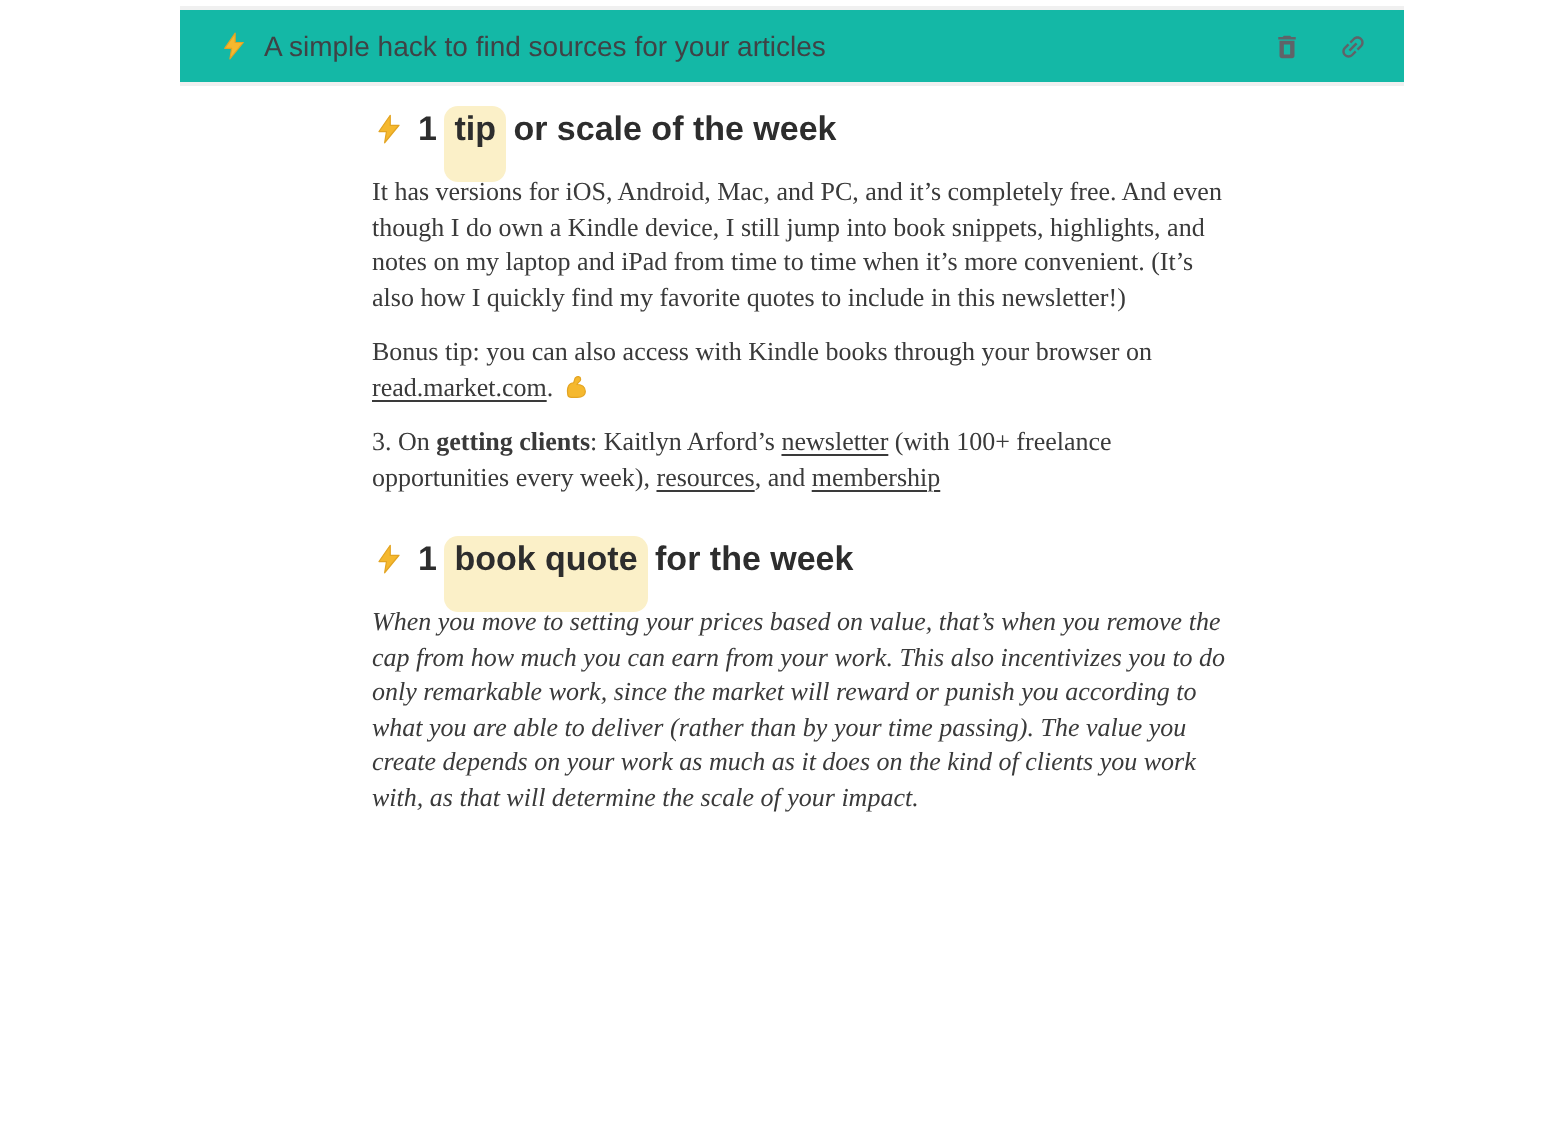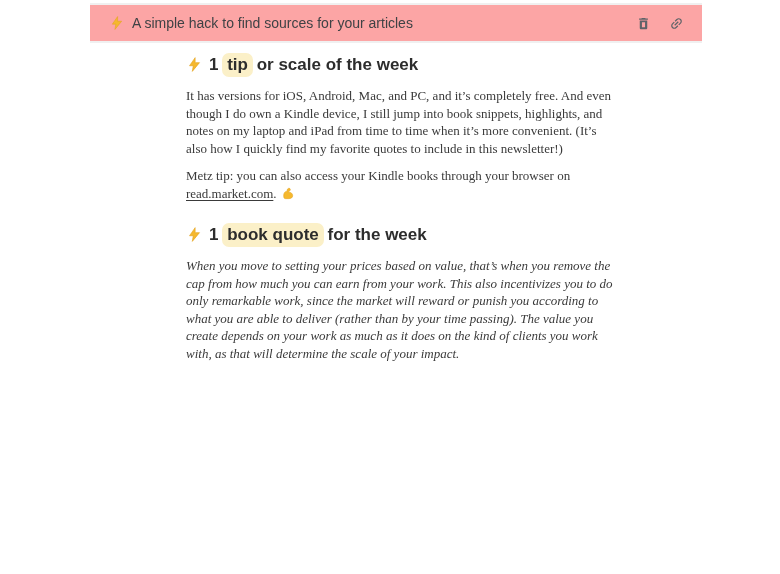--- a/index.html
+++ b/index.html
@@ -17,21 +17,21 @@
     width:780px;height:574px;overflow:hidden;background:#ffffff;
     font-family:"Liberation Sans", sans-serif;
   }
   .titlebar{
     margin:3px 78px 0 90px;
     height:40px;
     border-top:2px solid var(--border);
     border-bottom:2px solid var(--border);
     display:flex;align-items:center;
     padding:0 16px 0 20px;
-    background:#fca5a5;
+    background:#14b8a6;
   }
   .titlebar .title{
     font-size:14px;color:var(--title-text);
     margin-left:8px;flex:1 1 auto;
     white-space:nowrap;overflow:hidden;
   }
   .iconbtn{
     background:none;border:none;padding:2px;margin-left:14px;
     cursor:pointer;line-height:0;
   }
@@ -48,21 +48,21 @@
     font-family:"Liberation Sans", sans-serif;
     font-size:17px;line-height:24px;font-weight:700;
     color:var(--heading-text);
     margin:21px 0 10px 0;
   }
   .content section:first-child h2{margin-top:0;}
   .content h2 .icon{margin-right:7px;vertical-align:-2px;}
   .hl{
     background:var(--highlight);
     border-radius:7px;
-    padding:2px 5px 3px;
+    padding:2px 5px 17px;
     margin:0 -1px;
   }
   .content p{margin:0 0 10px 0;}
   .content p.italic{font-style:italic;margin-bottom:14px;}
   .content a{
     color:inherit;text-decoration:underline;text-underline-offset:2px;
   }
   .content .b{font-weight:700;}
   .content .icon{vertical-align:-3px;margin-left:1px;}
 </style>
@@ -89,25 +89,26 @@
             </g>
           </svg></span>
     </button>
   </div>
   <div class="content" id="content">
       <section>
         <h2><span class="icon"><svg width="15" height="15" viewBox="0 0 24 24">
               <polygon points="13,1 4,14 10,14 8.5,23 20,9 13,9" fill="var(--bolt)" stroke="#e3a422" stroke-width="1" stroke-linejoin="round"></polygon>
             </svg></span><span>1 </span><span class="hl">tip</span><span> or scale of the week</span></h2>
         <p><span>It has versions for iOS, Android, Mac, and PC, and it’s completely free. And even though I do own a Kindle device, I still jump into book snippets, highlights, and notes on my laptop and iPad from time to time when it’s more convenient. (It’s also how I quickly find my favorite quotes to include in this newsletter!)</span></p>
-        <p><span>Metz tip: you can also access your Kindle books through your browser on </span><a href="#">read.market.com</a><span>. </span><span class="icon"><svg width="14" height="14" viewBox="0 0 24 24">
+        <p><span>Bonus tip: you can also access with Kindle books through your browser on </span><a href="#">read.market.com</a><span>. </span><span class="icon"><svg width="14" height="14" viewBox="0 0 24 24">
               <path d="M5 18c-1.2-6.5 1-10.5 5-10.5l1.2-4C13 1.3 16 2.2 16 4.4c0 2-2.2 2.6-3.2 4.6 4.2-.2 7.2 2 7.2 6 0 3.2-2.8 5-7 5H8c-2 0-2.7-.7-3-2z" fill="var(--bolt)" stroke="#e3a422" stroke-width="1" stroke-linejoin="round"></path>
             </svg></span></p>
       </section>
       <section>
+        <p><span>3. On </span><span class="b">getting clients</span><span>: Kaitlyn Arford’s </span><a href="#">newsletter</a><span> (with 100+ freelance opportunities every week), </span><a href="#">resources</a><span>, and </span><a href="#">membership</a></p>
       </section>
       <section>
         <h2><span class="icon"><svg width="15" height="15" viewBox="0 0 24 24">
               <polygon points="13,1 4,14 10,14 8.5,23 20,9 13,9" fill="var(--bolt)" stroke="#e3a422" stroke-width="1" stroke-linejoin="round"></polygon>
             </svg></span><span>1 </span><span class="hl">book quote</span><span> for the week</span></h2>
         <p class="italic"><span>When you move to setting your prices based on value, that’s when you remove the cap from how much you can earn from your work. This also incentivizes you to do only remarkable work, since the market will reward or punish you according to what you are able to deliver (rather than by your time passing). The value you create depends on your work as much as it does on the kind of clients you work with, as that will determine the scale of your impact.</span></p>
       </section>
     </div>
 </div>
 

